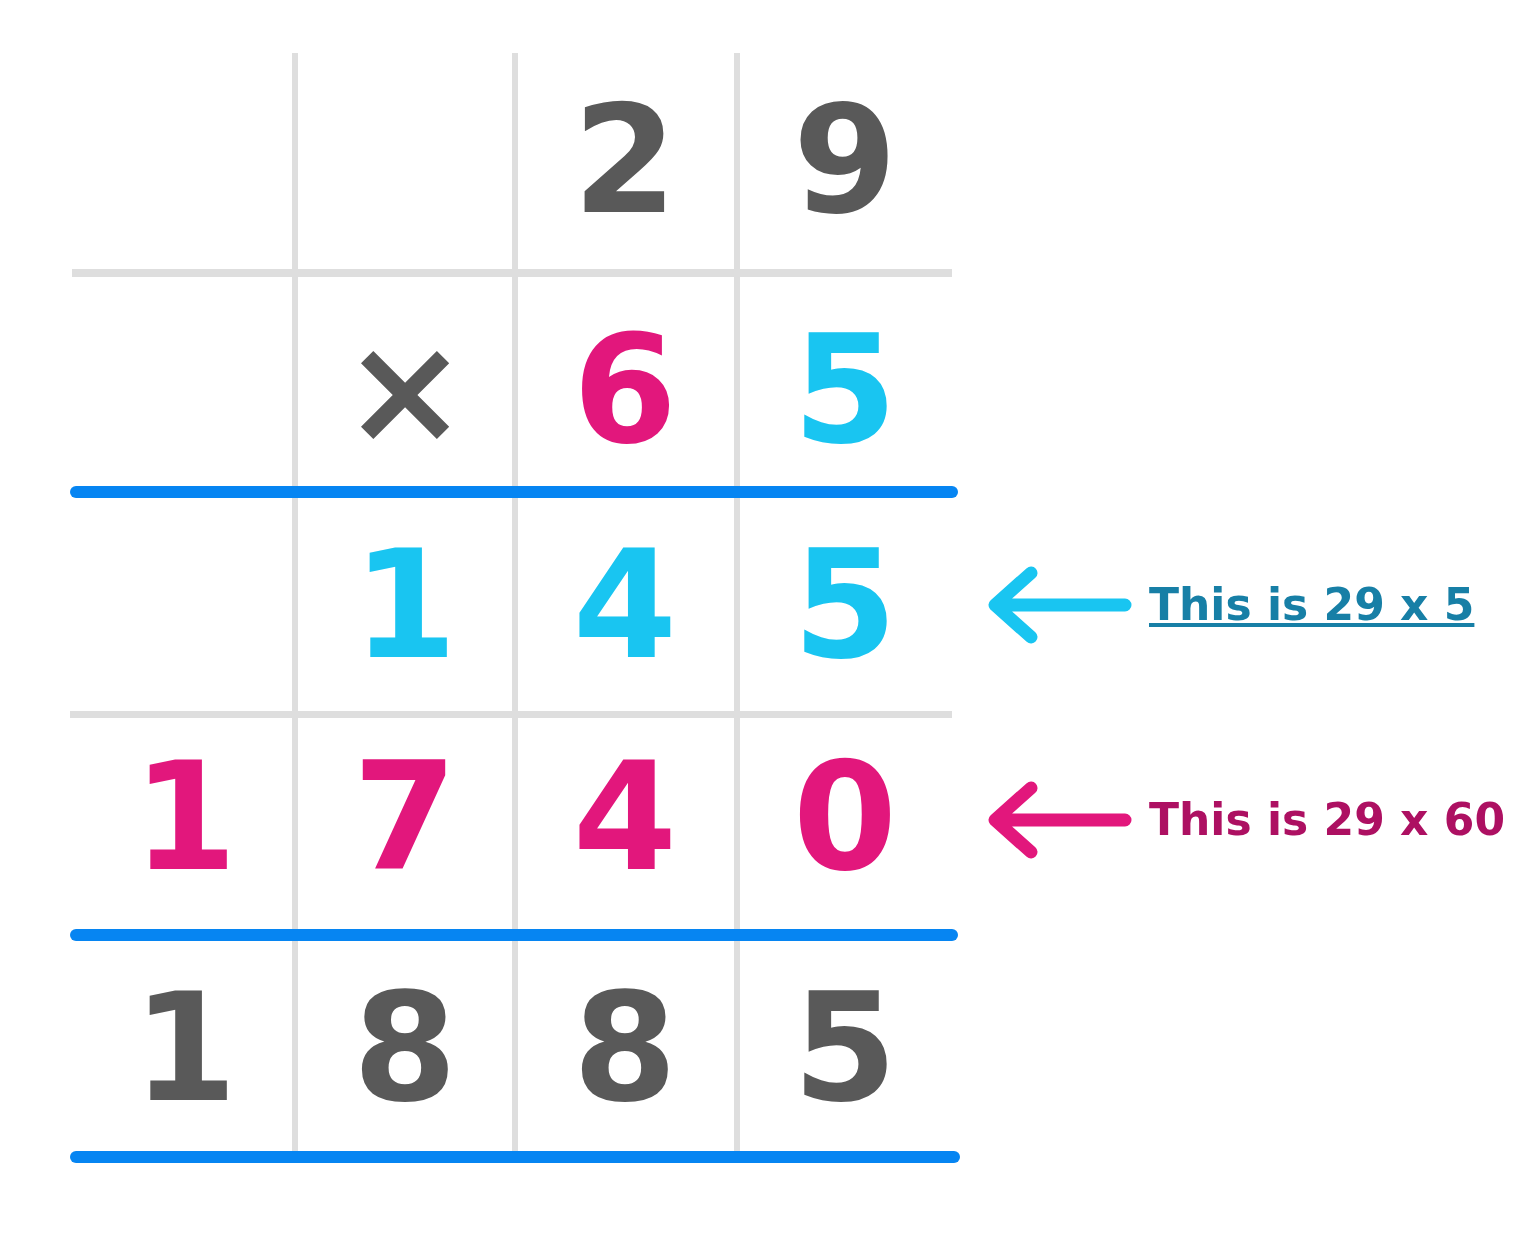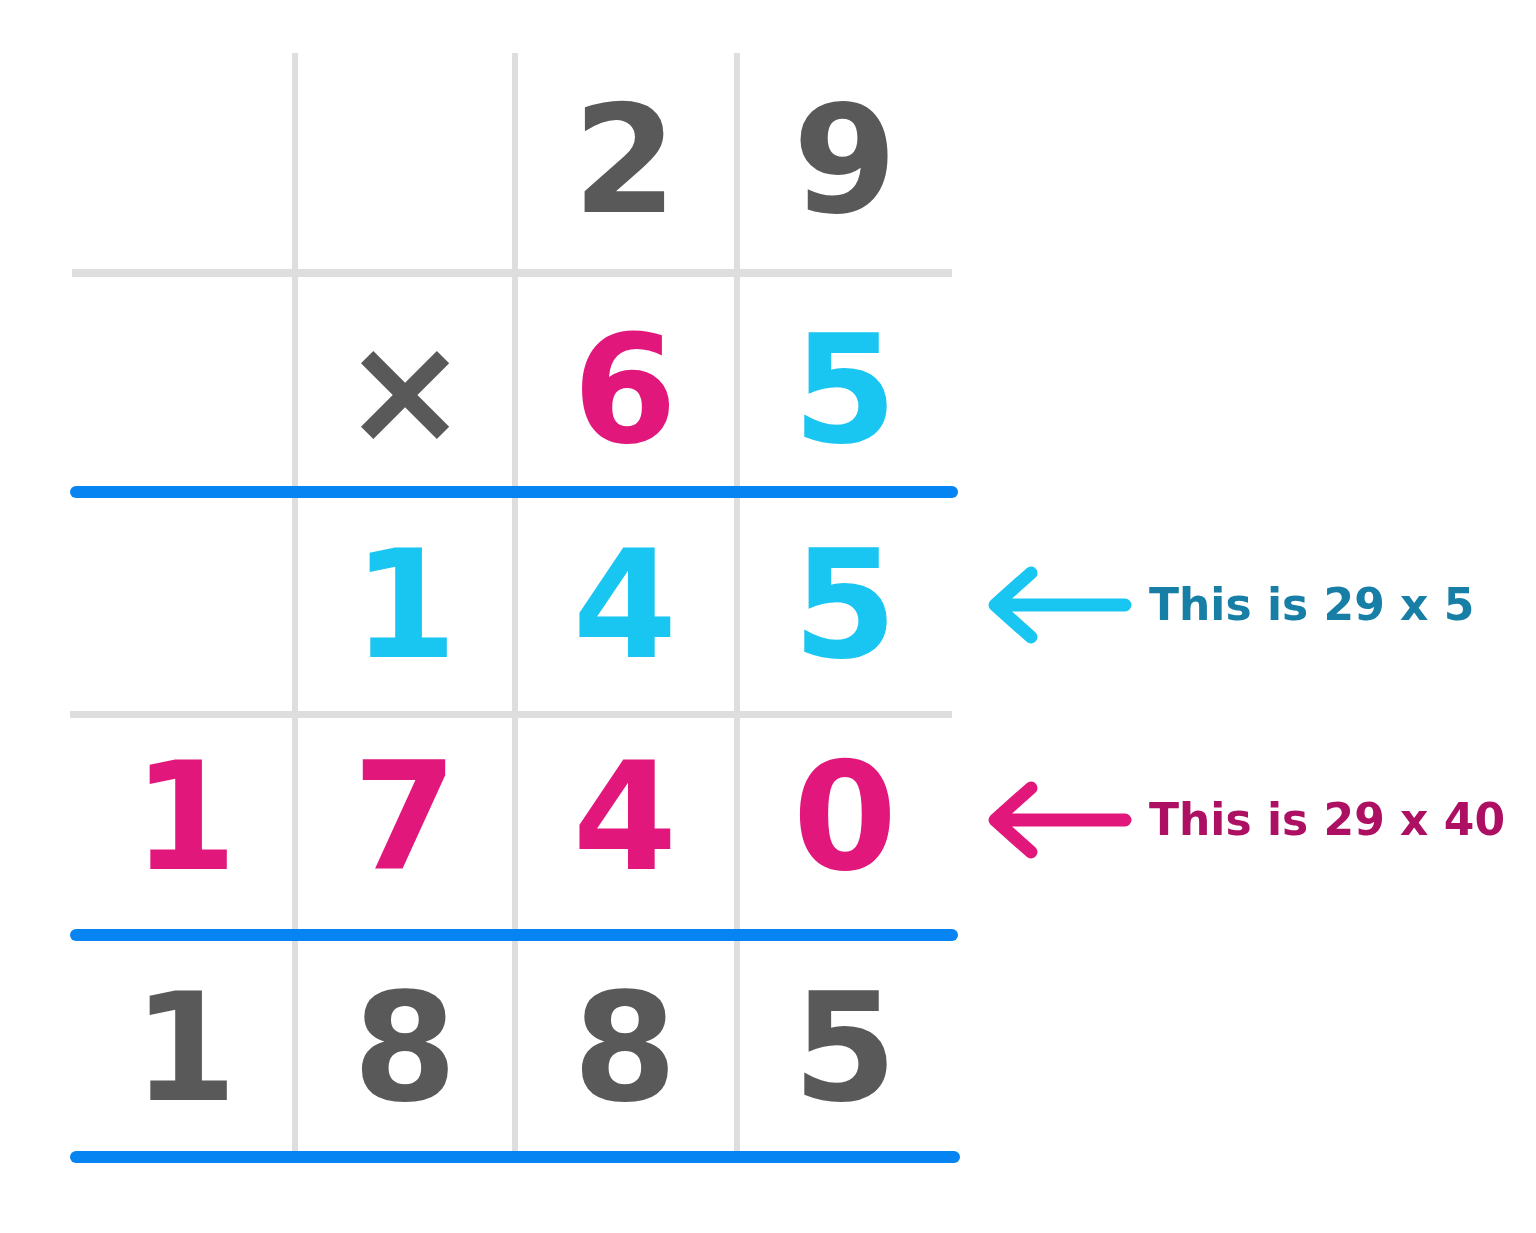--- a/index.html
+++ b/index.html
@@ -42,21 +42,21 @@
   .arrow path{
     fill:none;stroke-linecap:round;stroke-linejoin:round;
   }
   .a-cyan .arrow path{stroke:var(--cyan);stroke-width:13px;}
   .a-pink .arrow path{stroke:var(--pink);stroke-width:13px;}
   .a-gray .arrow path{stroke:var(--gray-label);stroke-width:10px;}
   .label{
     margin-left:16px;font-size:44px;font-weight:bold;line-height:1;
     white-space:nowrap;
   }
-  .a-cyan .label{color:var(--teal);}
+  .a-cyan .label{color:var(--teal);text-decoration:underline;}
   .a-pink .label{color:var(--pink-dark);}
   .a-gray .label{color:var(--gray-label);}
 </style>
 </head>
 <body>
 
 <div class="canvas">
 
   <div class="vline" style="left:292px"></div>
   <div class="vline" style="left:512px"></div>
@@ -93,17 +93,17 @@
     <svg class="arrow" width="148" height="84" viewBox="0 0 148 84">
       <path d="M 140 42 L 12 42 M 46 10 L 10 42 L 46 74"></path>
     </svg>
     <span class="label">This is 29 x 5</span>
   </div>
 
   <div class="annotation a-pink" style="top:778px">
     <svg class="arrow" width="148" height="84" viewBox="0 0 148 84">
       <path d="M 140 42 L 12 42 M 46 10 L 10 42 L 46 74"></path>
     </svg>
-    <span class="label">This is 29 x 40</span>
+    <span class="label">This is 29 x 60</span>
   </div>
 
 
 </div>
 
 </body></html>

